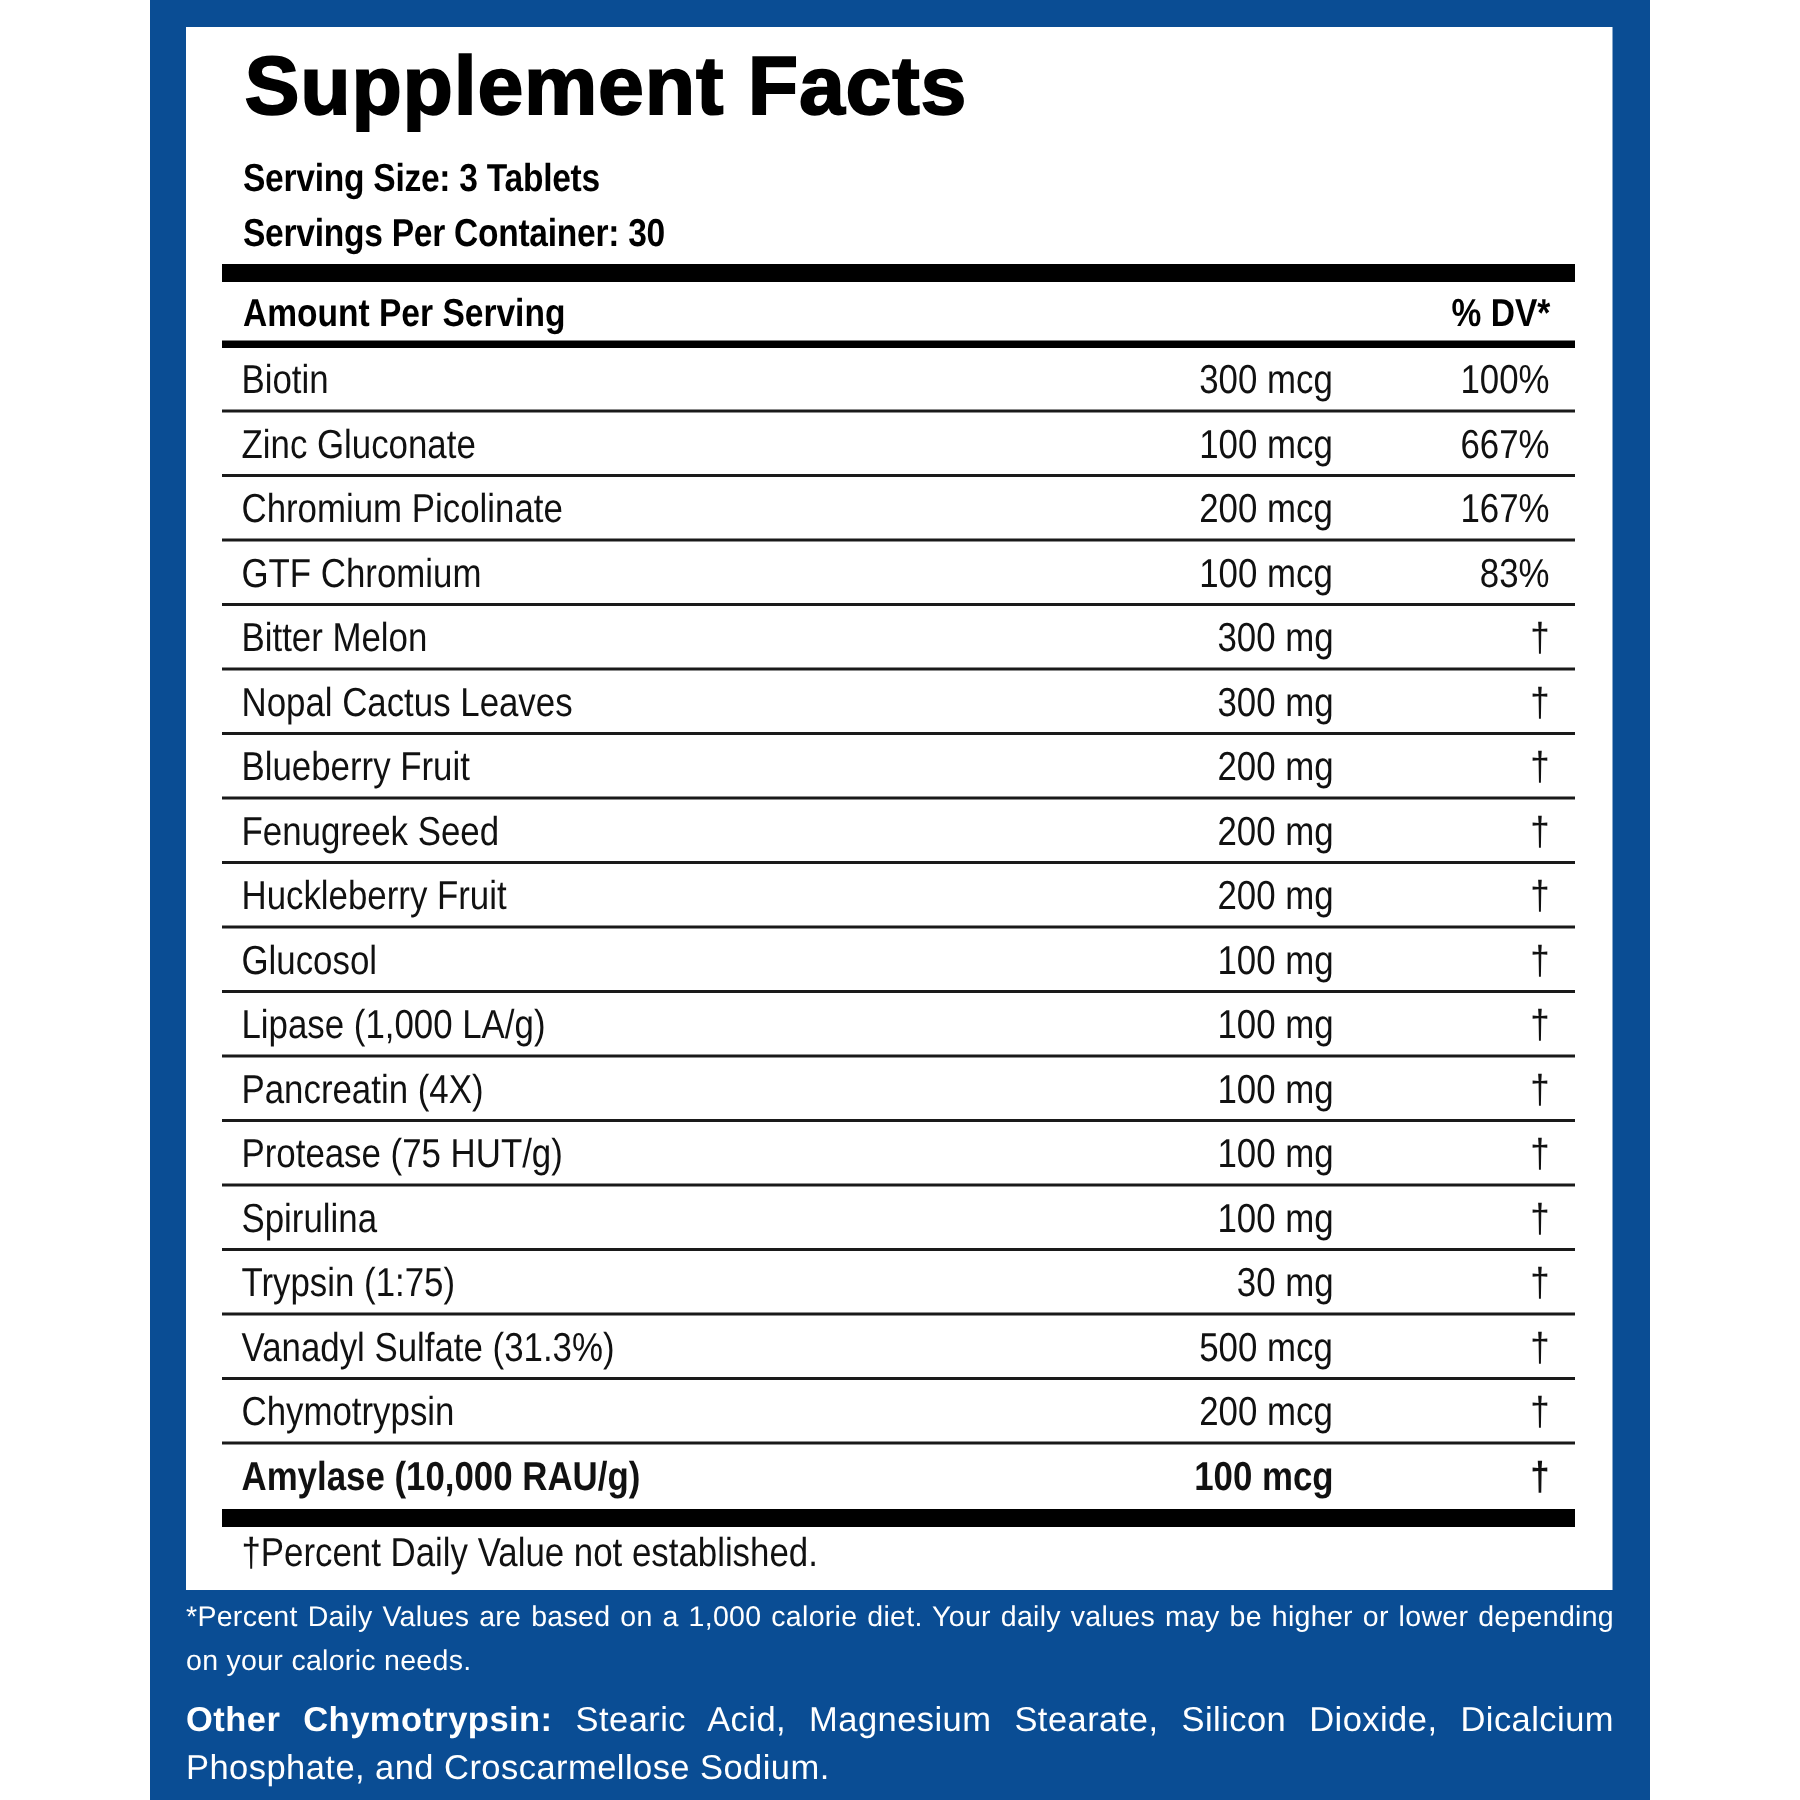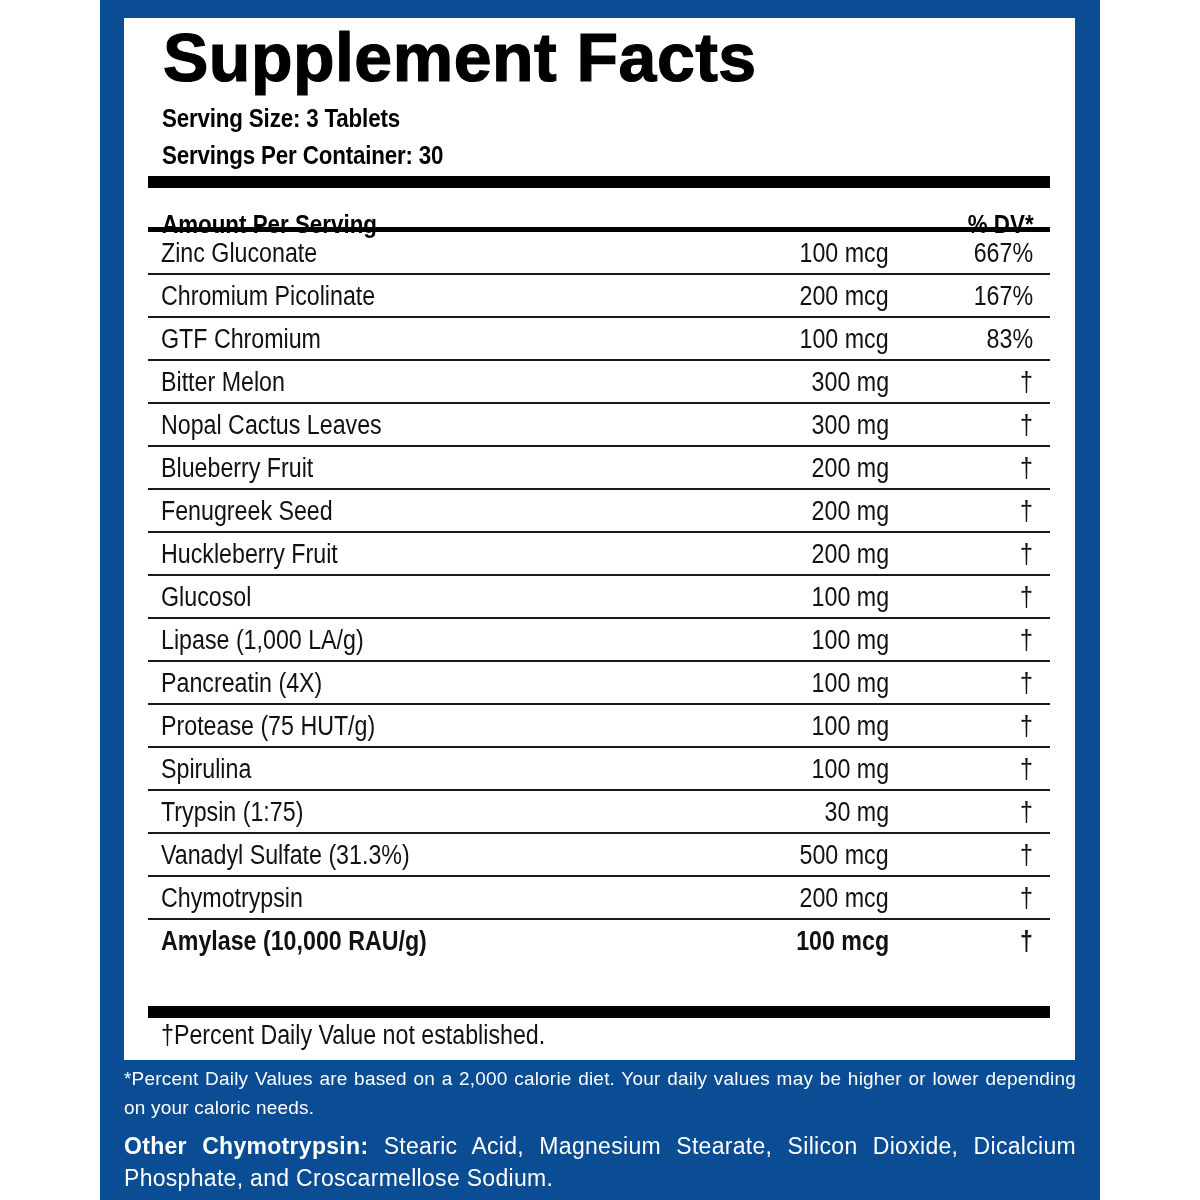--- a/index.html
+++ b/index.html
@@ -20,21 +20,21 @@
     position: absolute;
     left: 124px; top: 18px;
     width: 951px; height: 1042px;
     background: #ffffff;
   }
   .title {
     position: absolute;
     left: 163px; top: 22px;
     font-family: "Liberation Sans", sans-serif;
     font-weight: 900;
-    font-size: 68px;
+    font-size: 55px;
     letter-spacing: 0.5px;
     color: #000;
     line-height: 70px;
     -webkit-text-stroke: 1.2px #000;
   }
   .serving {
     position: absolute;
     left: 162px;
     font-weight: bold;
     font-size: 26px;
@@ -54,21 +54,21 @@
   }
   .bar-mid {
     position: absolute;
     left: 148px; width: 902px;
     height: 5px;
     background: #000;
   }
   .header-row {
     position: absolute;
     left: 148px; top: 188px;
-    width: 902px; height: 39px; margin-top: 16px;
+    width: 902px; height: 39px;
   }
   .header-row .lbl {
     position: absolute;
     left: 14px; top: 4px;
     font-weight: bold;
     font-size: 26px;
     line-height: 32px;
     transform: scaleX(0.86);
     transform-origin: left center;
     color: #000;
@@ -170,20 +170,25 @@
 
 <div class="header-row">
   <span class="lbl">Amount Per Serving</span>
   <span class="dv">% DV*</span>
 </div>
 
 <div class="bar-mid" style="top:227px;"></div>
 
 <div class="rows" id="rows">
     <div class="row">
+      <span class="name">Biotin</span>
+      <span class="amt">300 mcg</span>
+      <span class="pct">100%</span>
+    </div>
+    <div class="row">
       <span class="name">Zinc Gluconate</span>
       <span class="amt">100 mcg</span>
       <span class="pct">667%</span>
     </div>
     <div class="row">
       <span class="name">Chromium Picolinate</span>
       <span class="amt">200 mcg</span>
       <span class="pct">167%</span>
     </div>
     <div class="row">
@@ -260,15 +265,15 @@
       <span class="name">Amylase (10,000 RAU/g)</span>
       <span class="amt">100 mcg</span>
       <span class="pct">†</span>
     </div>
   </div>
 
 <div class="bar-thick" style="top:1006px;"></div>
 
 <div class="footnote-dagger">†Percent Daily Value not established.</div>
 
-<div class="disclaimer">*Percent Daily Values are based on a 2,000 calorie diet. Your daily values may be higher or lower depending on your caloric needs.</div>
+<div class="disclaimer">*Percent Daily Values are based on a 1,000 calorie diet. Your daily values may be higher or lower depending on your caloric needs.</div>
 
 <div class="other"><b>Other Chymotrypsin:</b> <span>Stearic Acid, Magnesium Stearate, Silicon Dioxide, Dicalcium Phosphate, and Croscarmellose Sodium.</span></div>
 
 </body></html>

